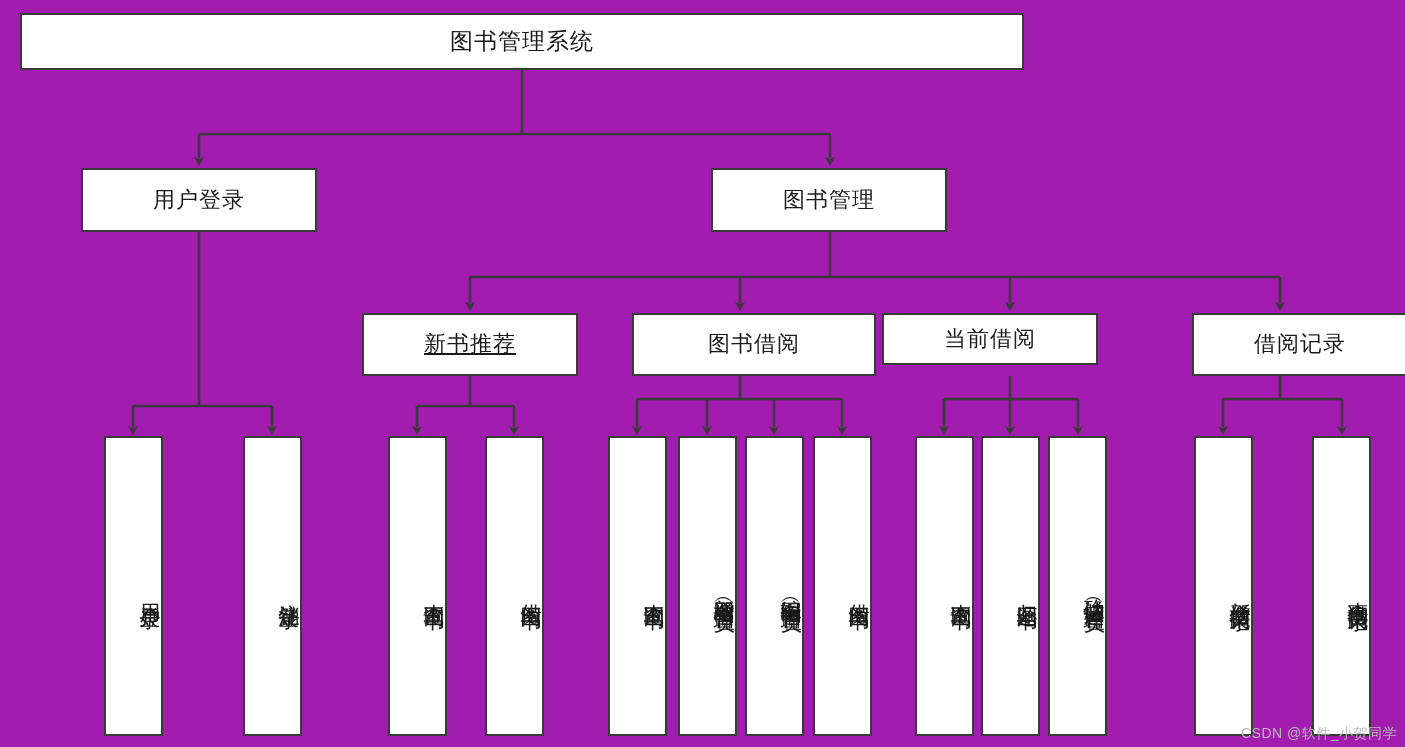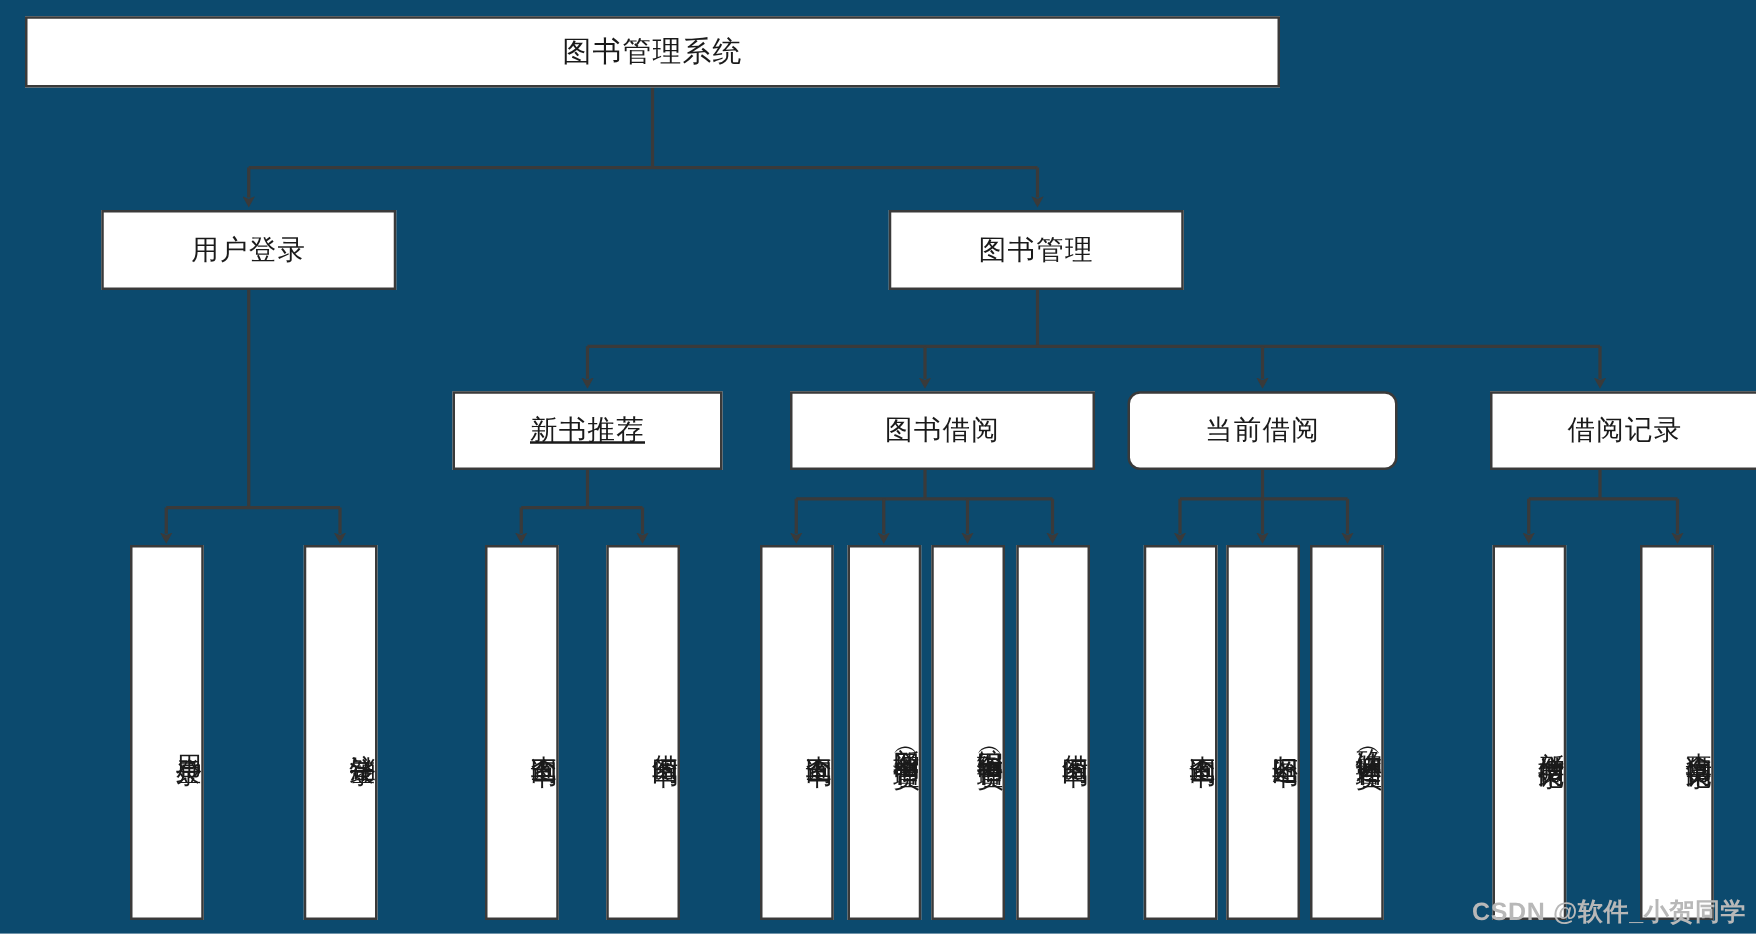--- a/index.html
+++ b/index.html
@@ -8,21 +8,21 @@
     padding: 0;
     background: #ffffff;
   }
   body {
     font-family: "Liberation Sans", "DejaVu Sans", sans-serif;
   }
   #canvas {
     position: relative;
     width: 1405px;
     height: 747px;
-    background: #0c4a6e;
+    background: #a21caf;
     overflow: hidden;
   }
   #edges {
     position: absolute;
     left: 0;
     top: 0;
     width: 1405px;
     height: 747px;
     pointer-events: none;
   }
@@ -58,26 +58,25 @@
   .node.v .vlabel {
     writing-mode: vertical-rl;
     text-orientation: upright;
     display: block;
     text-align: center;
   }
   .watermark {
     position: absolute;
     right: 8px;
     bottom: 4px;
-    font-size: 20px;
+    font-size: 14px;
     color: #b8b8b8;
     letter-spacing: 0.5px;
     z-index: 5;
     white-space: nowrap;
-    font-weight: bold;
   }
 </style>
 </head>
 <body>
 
 <div id="canvas">
 
   <svg id="edges" viewBox="0 0 1405 747" xmlns="http://www.w3.org/2000/svg">
     <defs>
       <marker id="arrow" markerWidth="9" markerHeight="10" refX="1" refY="5" orient="auto" markerUnits="userSpaceOnUse">
@@ -131,21 +130,21 @@
   <div class="node h root" style="left:20px; top:13px; width:1004px; height:57px;">图书管理系统</div>
 
   <div class="node h" style="left:81px; top:168px; width:236px; height:64px;">用户登录</div>
 
   <div class="node h" style="left:711px; top:168px; width:236px; height:64px;">图书管理</div>
 
   <div class="node h" style="left:362px; top:313px; width:216px; height:63px;text-decoration:underline;">新书推荐</div>
 
   <div class="node h" style="left:632px; top:313px; width:244px; height:63px;">图书借阅</div>
 
-  <div class="node h" style="left:902px; top:313px; width:216px; height:63px;border-radius:10px;">当前借阅</div>
+  <div class="node h" style="left:882px; top:313px; width:216px; height:52px;">当前借阅</div>
 
   <div class="node h" style="left:1172px; top:313px; width:216px; height:63px;margin-left:20px;">借阅记录</div>
 
   <div class="node v" style="left:104px; top:436px; width:59px; height:300px;">
     <span class="vlabel">用户登录</span>
   </div>
 
   <div class="node v" style="left:243px; top:436px; width:59px; height:300px;">
     <span class="vlabel">注销登录</span>
   </div>

